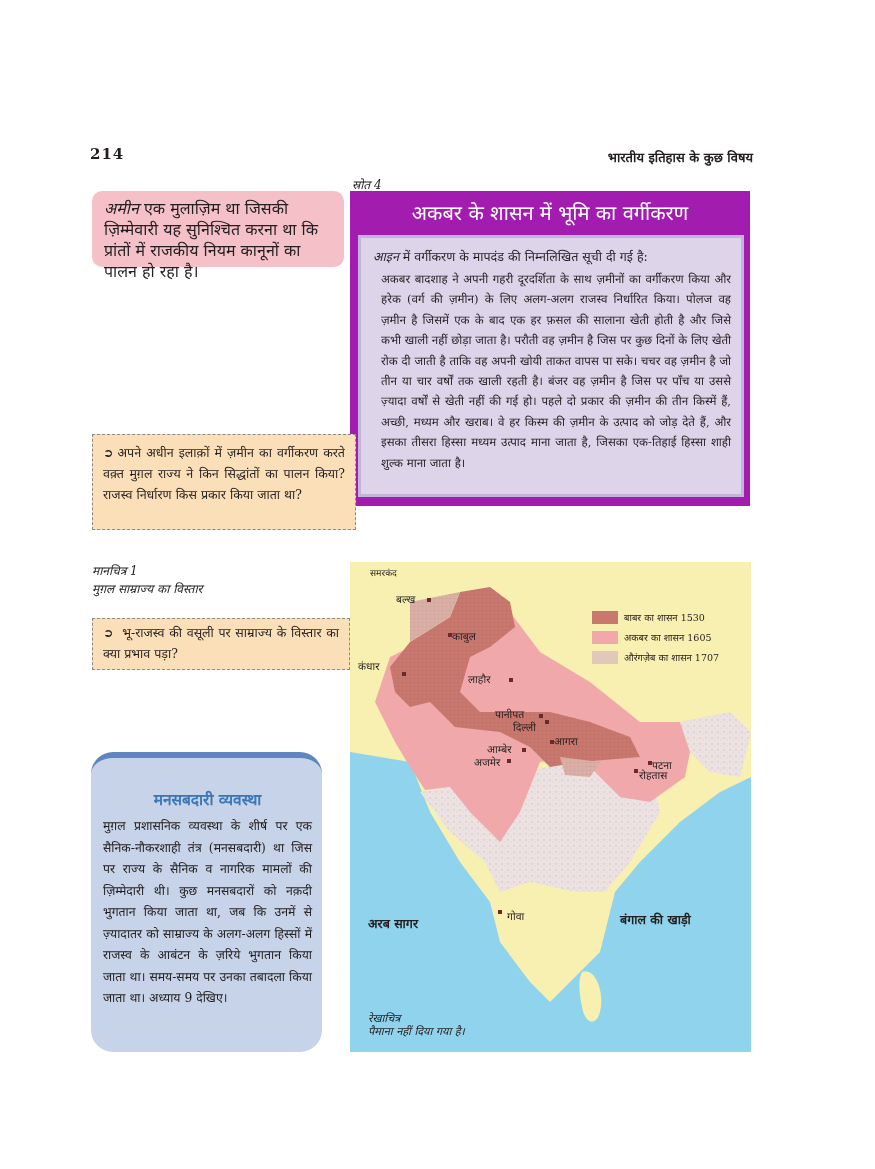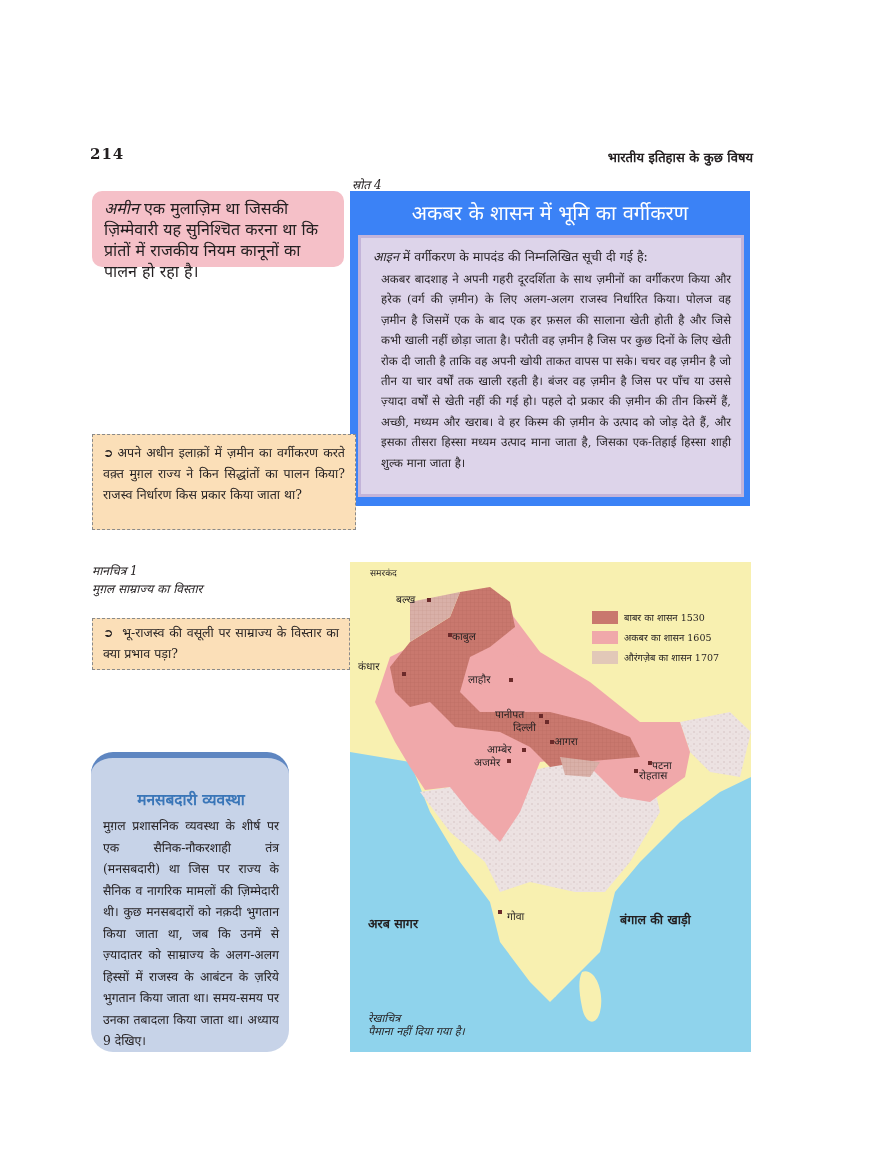--- a/index.html
+++ b/index.html
@@ -3,32 +3,32 @@
 <meta charset="utf-8">
 <style>
   html,body{margin:0;padding:0;background:#fff;}
   body{width:875px;height:1169px;position:relative;font-family:"DejaVu Serif",serif;color:#231f20;overflow:hidden;}
   .abs{position:absolute;}
   .page-num{left:90px;top:145px;font-size:15px;font-weight:bold;font-family:"DejaVu Serif",serif;letter-spacing:1px;}
   .running-head{right:122px;top:148px;font-size:13px;font-weight:bold;font-family:"DejaVu Sans",sans-serif;}
   .pink-note{left:92px;top:191px;width:252px;height:76px;background:#f5c0c8;border-radius:10px;padding:7px 12px;box-sizing:border-box;font-size:16px;line-height:21px;}
   .pink-note i{font-style:italic;}
   .source-label{left:352px;top:176px;font-size:12px;font-style:italic;}
-  .source-box{left:350px;top:191px;width:400px;height:315px;background:#3b82f6;box-sizing:border-box;}
+  .source-box{left:350px;top:191px;width:400px;height:315px;background:#a21caf;box-sizing:border-box;}
   .source-title{position:absolute;left:0;top:0;width:100%;height:44px;line-height:44px;text-align:center;color:#fff;font-size:20px;font-family:"DejaVu Sans",sans-serif;}
   .source-inner{position:absolute;left:8px;top:44px;width:386px;height:262px;background:#ddd4ea;border:3px solid #c3b4d9;box-sizing:border-box;padding:10px 10px 0 12px;}
   .source-intro{font-size:12.5px;margin-bottom:4px;}
   .source-intro i{font-style:italic;}
   .source-body{font-size:11.6px;line-height:20.4px;text-align:justify;padding-left:8px;}
   .q-box{background:#fbdfb8;border:1.5px dashed #8a8a8a;box-sizing:border-box;font-size:12.5px;line-height:21px;text-align:justify;margin-top:16px;}
   .q1{left:92px;top:418px;width:264px;height:96px;padding:7px 10px;}
   .q2{left:92px;top:602px;width:258px;height:52px;padding:3px 10px;}
   .arrow{font-weight:bold;font-family:"DejaVu Sans",sans-serif;margin-right:4px;}
   .map-caption{left:92px;top:562px;font-size:12px;font-style:italic;line-height:18px;}
-  .mansab{left:91px;top:752px;width:198px;height:300px;background:#c7d3e8;border-radius:22px;box-sizing:border-box;padding:30px 10px 0 12px;border-top:6px solid #5e86c1;}
+  .mansab{left:91px;top:752px;width:231px;height:300px;background:#c7d3e8;border-radius:22px;box-sizing:border-box;padding:30px 10px 0 12px;border-top:6px solid #5e86c1;}
   .mansab-title{text-align:center;color:#3a76b8;font-size:15.5px;font-weight:bold;font-family:"DejaVu Sans",sans-serif;margin-bottom:6px;}
   .mansab-body{font-size:12.3px;line-height:21.5px;text-align:justify;}
   .map{left:350px;top:562px;width:401px;height:490px;overflow:hidden;background:#f8f0b0;}
   .map svg{position:absolute;left:0;top:0;}
   .lbl{position:absolute;font-size:10.5px;font-family:"DejaVu Sans",sans-serif;white-space:nowrap;}
   .sea{font-size:12.5px;font-weight:bold;}
   .dot{position:absolute;width:4px;height:4px;background:#6b2a2a;}
   .legend{position:absolute;left:242px;top:42px;}
   .leg-row{display:flex;align-items:flex-end;height:20px;font-size:9.5px;font-family:"DejaVu Serif",serif;}
   .sw{width:26px;height:13px;margin-right:6px;}

